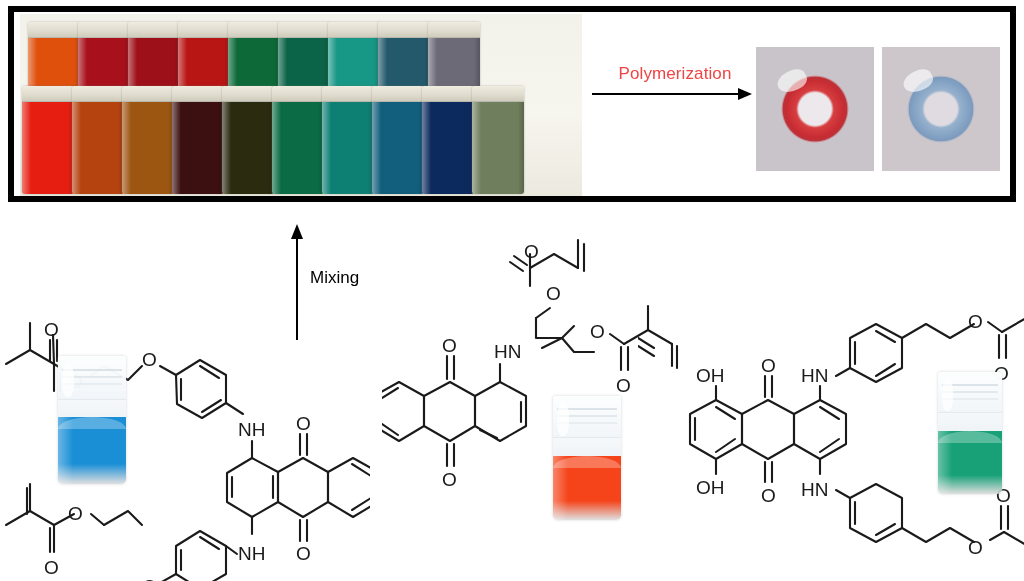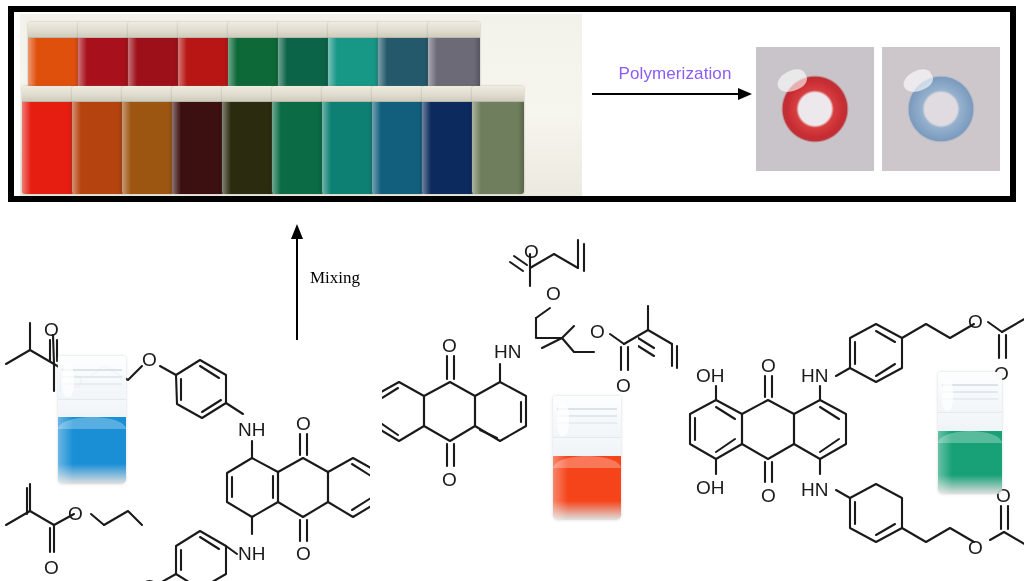--- a/index.html
+++ b/index.html
@@ -78,21 +78,21 @@
   #vial-row-bottom .vial { height: 108px; }
 
   
   #polymerization-group {
     position: absolute;
     left: 576px; top: 52px;
     width: 170px;
   }
   #polymerization-label {
     font-size: 17px;
-    color: #8b5cf6;
+    color: #ef4444;
     text-align: center;
     letter-spacing: .1px;
     white-space: nowrap;
   }
   #polymerization-arrow {
     position: relative;
     margin-top: 4px;
     height: 12px;
   }
   #polymerization-arrow .shaft {
@@ -146,21 +146,21 @@
     width: 30px; height: 20px;
     border-radius: 50% 50% 40% 60%;
     background: rgba(255,255,255,.62);
     transform: rotate(-28deg);
   }
 
   
   #mixing-group {
     position: absolute;
     left: 288px; top: 224px;
-    width: 110px; height: 116px; font-family: Liberation Serif, serif;
+    width: 110px; height: 116px;
   }
   #mixing-arrow .shaft {
     position: absolute; left: 8px; top: 12px;
     width: 1.6px; height: 104px; background: #000;
   }
   #mixing-arrow .head {
     position: absolute; left: 2.5px; top: 0px;
     width: 0; height: 0;
     border-left: 6px solid transparent;
     border-right: 6px solid transparent;

